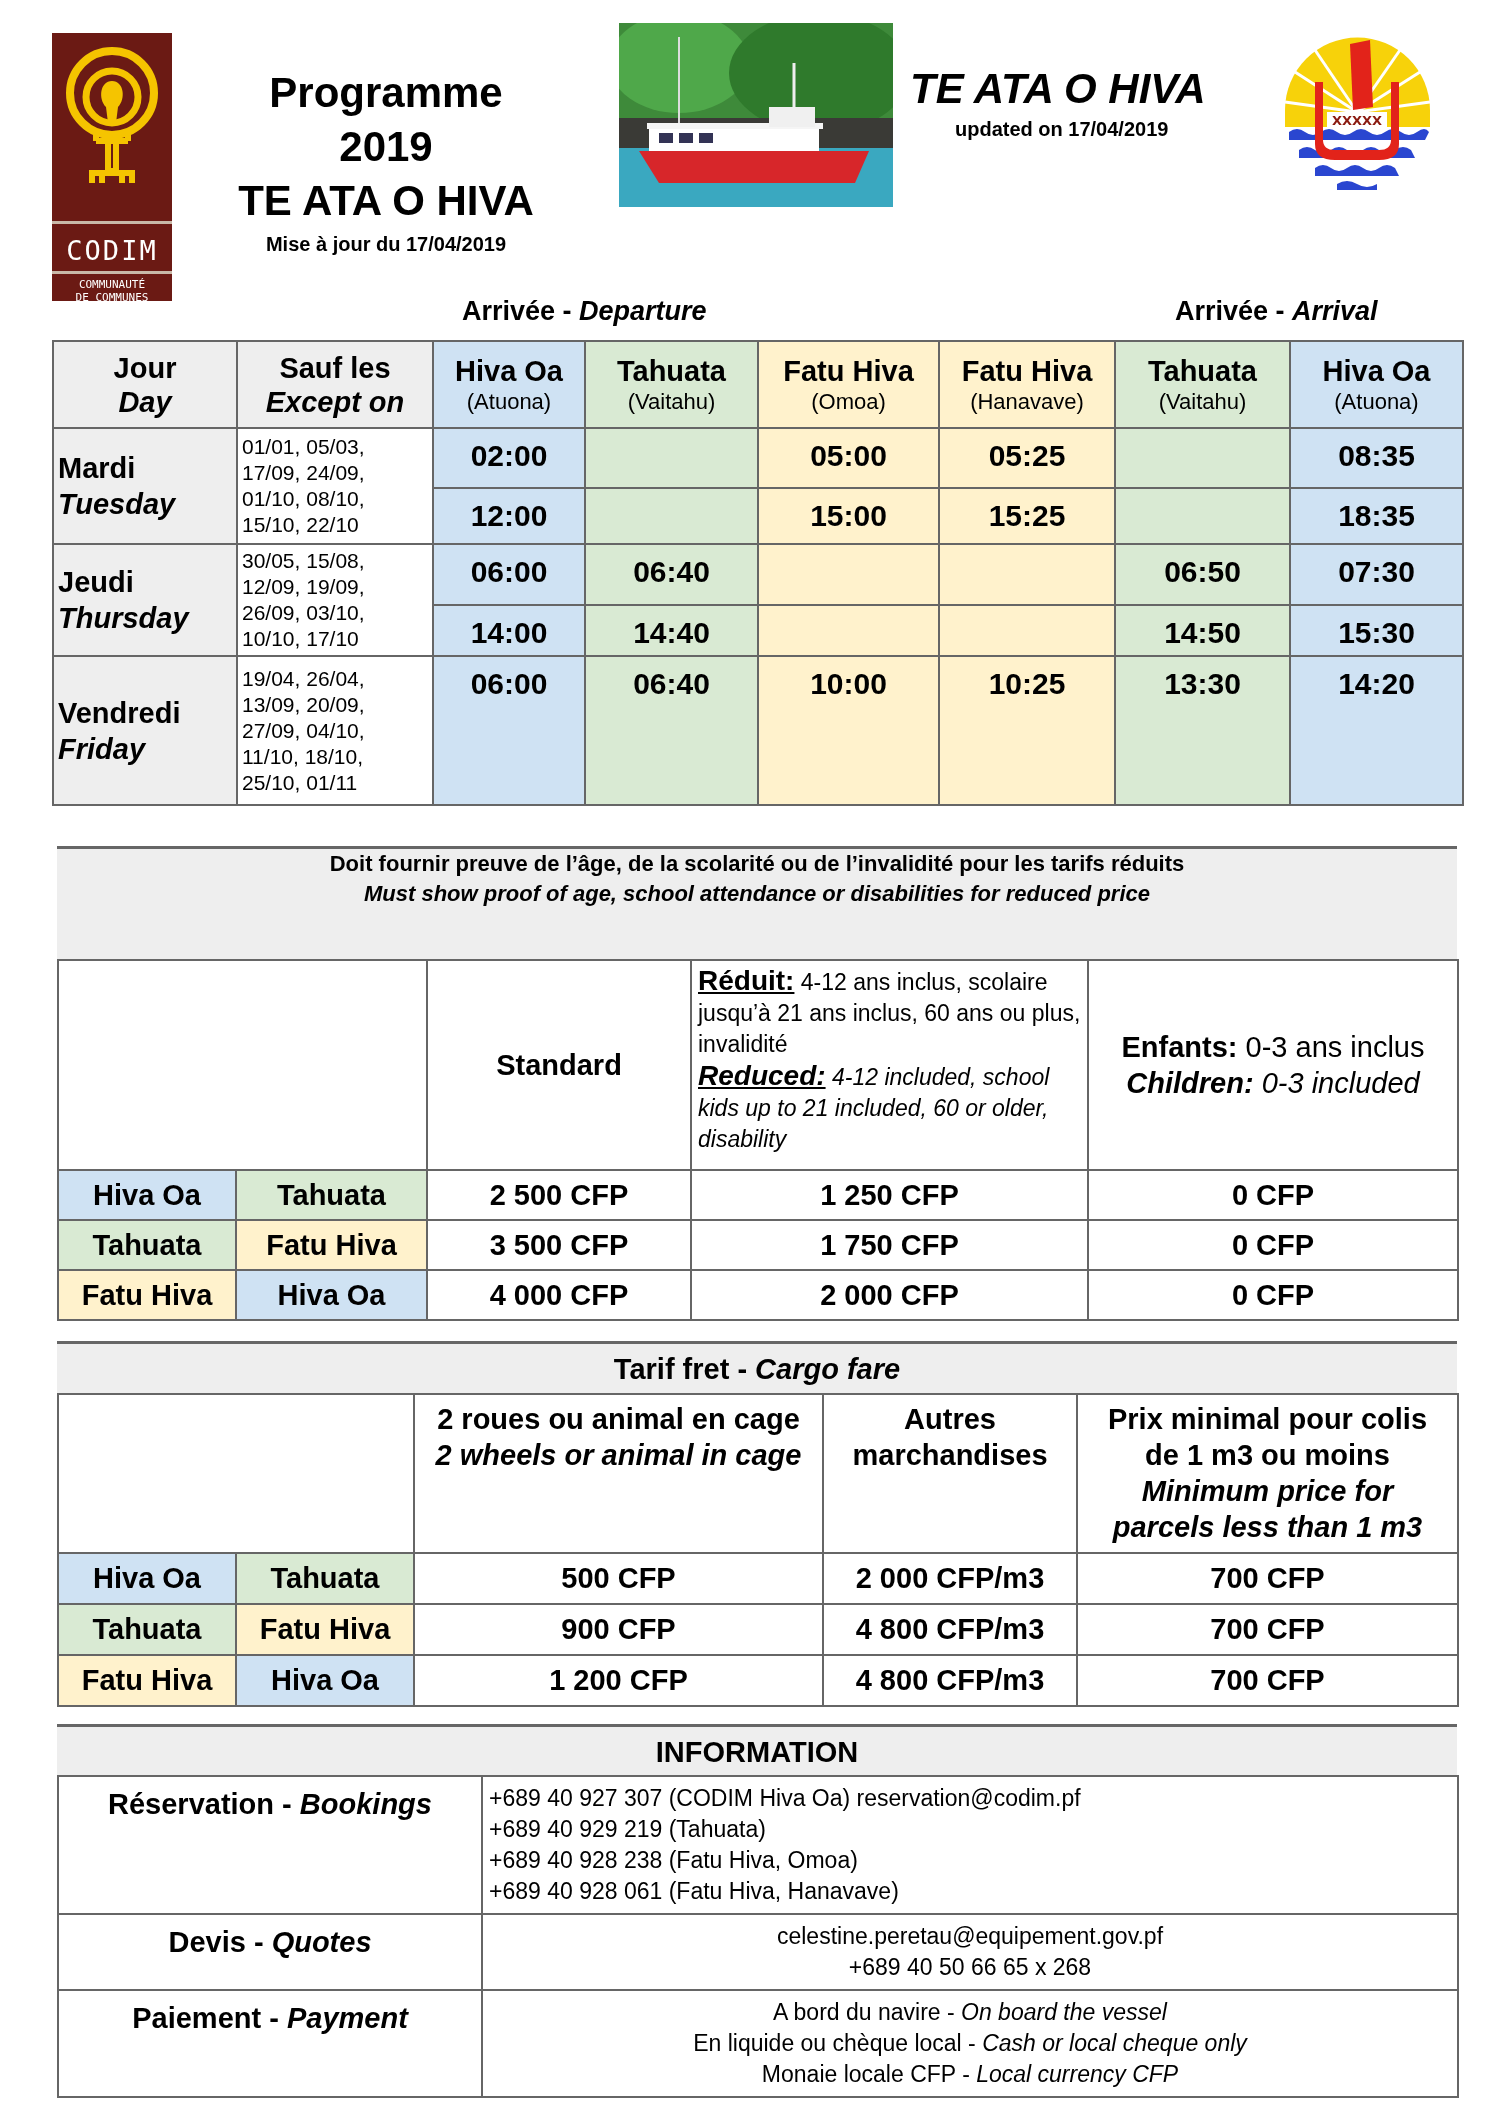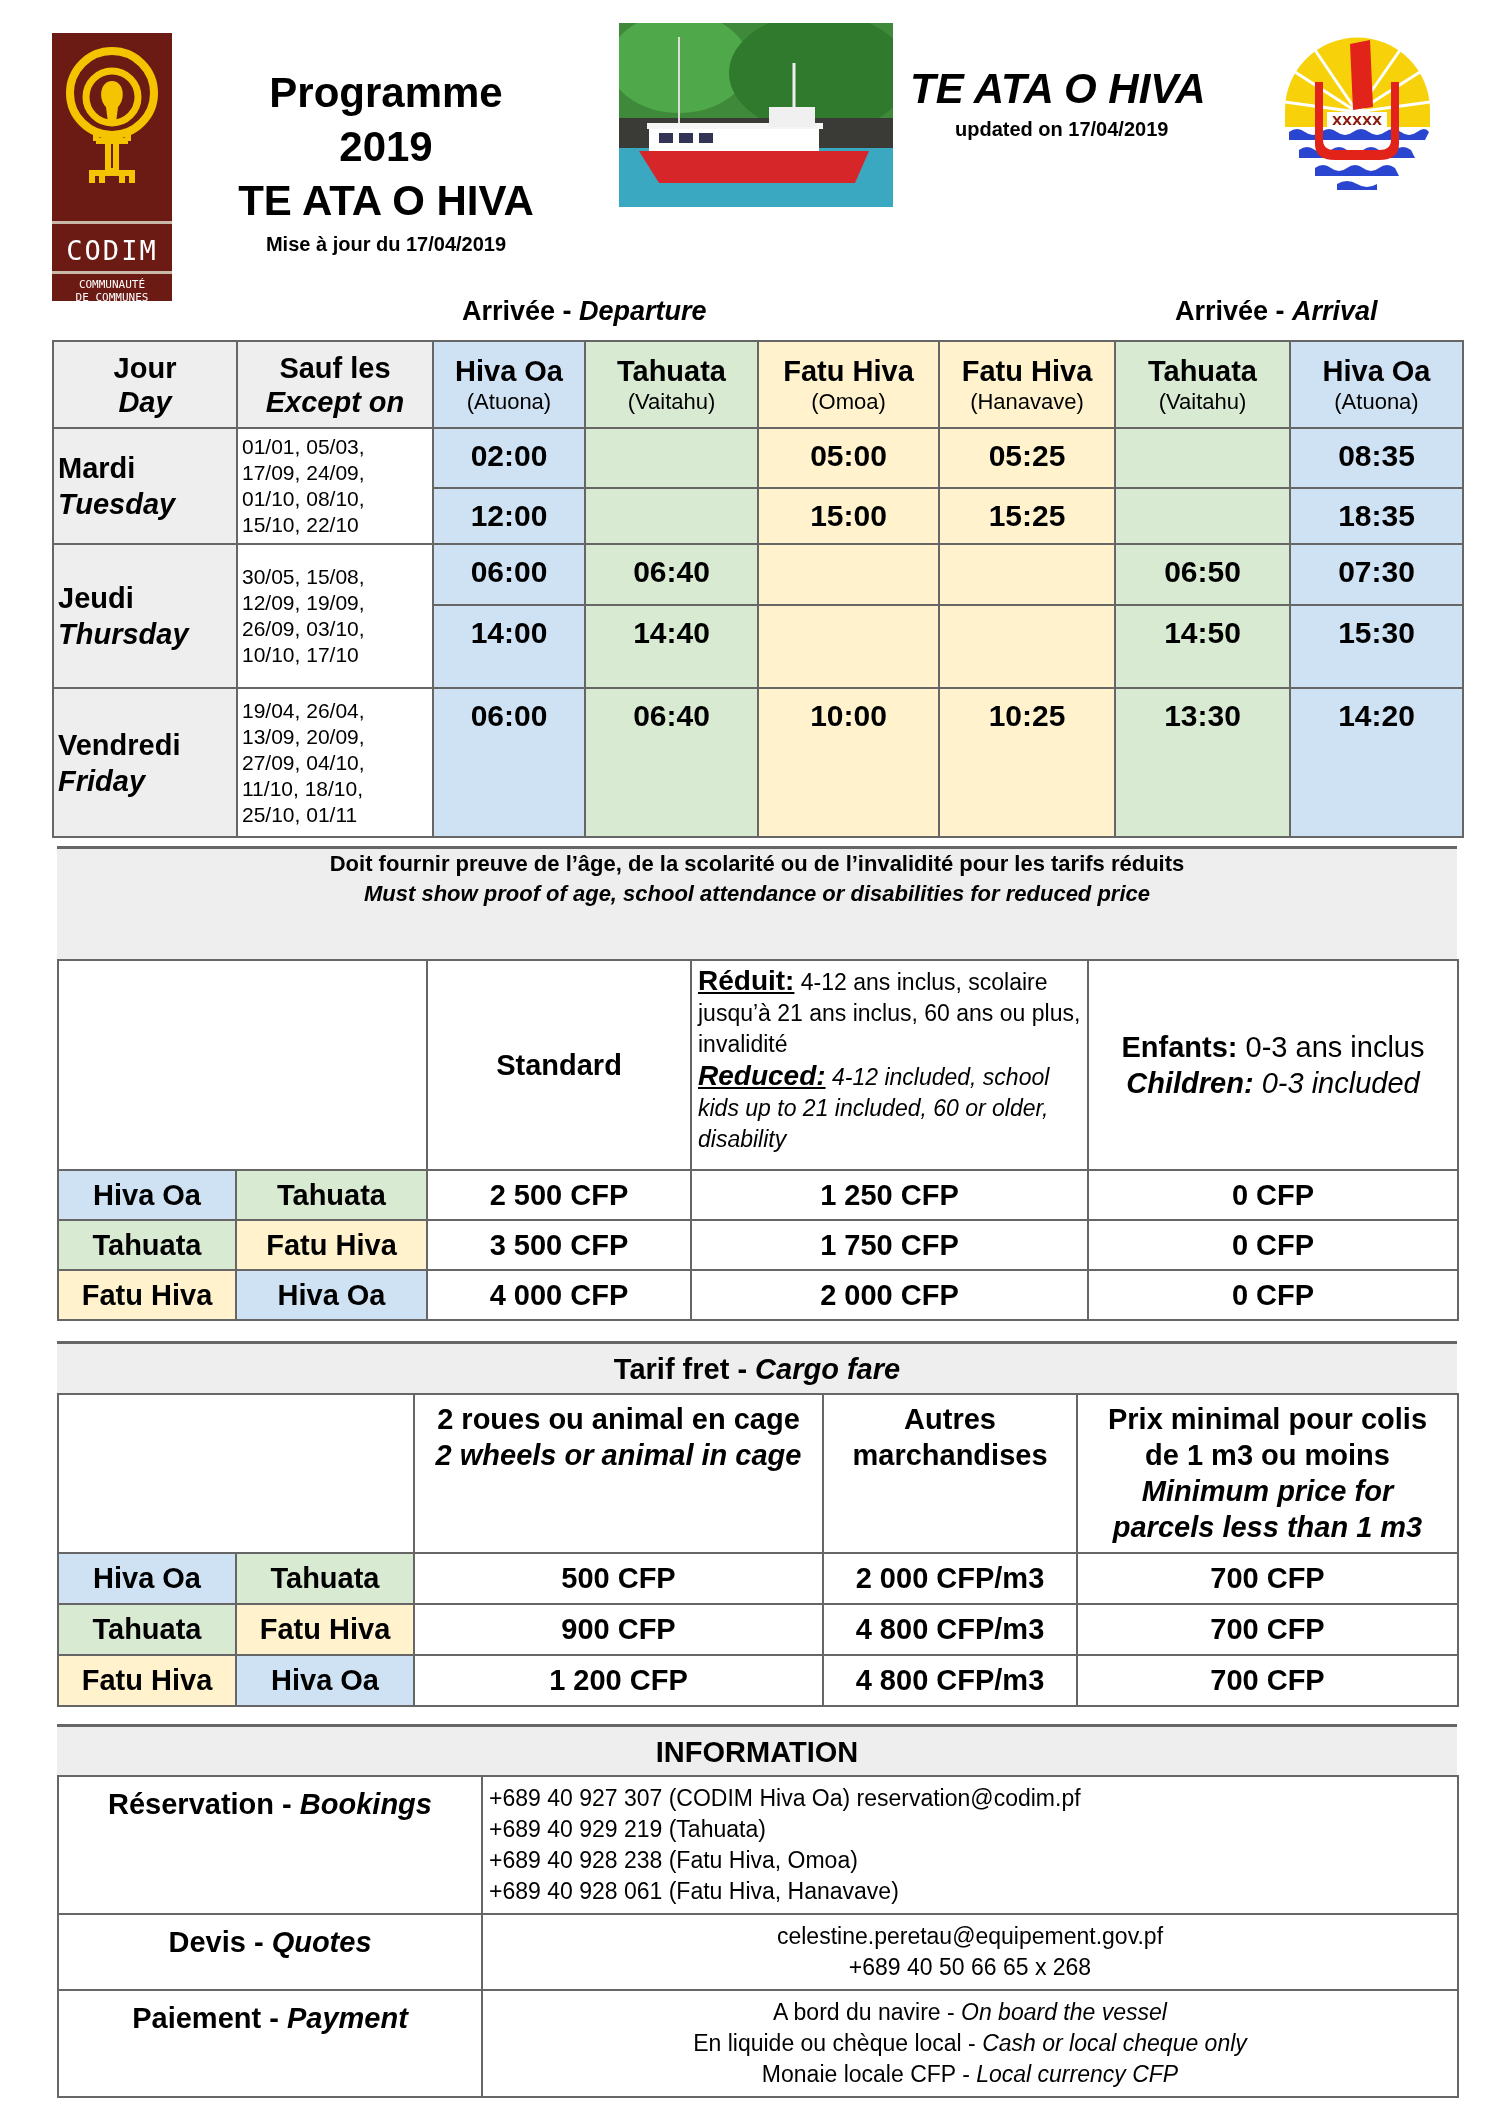--- a/index.html
+++ b/index.html
@@ -211,21 +211,21 @@
           <div>26/09, 03/10,</div>
           <div>10/10, 17/10</div>
     </td>
     <td class="c-blue time">06:00</td>
     <td class="c-green time">06:40</td>
     <td class="c-yellow time"></td>
     <td class="c-yellow time"></td>
     <td class="c-green time">06:50</td>
     <td class="c-blue time">07:30</td>
   </tr>
-  <tr style="height:83px">
+  <tr style="height:51px">
     <td class="c-blue time">14:00</td>
     <td class="c-green time">14:40</td>
     <td class="c-yellow time"></td>
     <td class="c-yellow time"></td>
     <td class="c-green time">14:50</td>
     <td class="c-blue time">15:30</td>
   </tr>
 
   <tr style="height:149px">
     <td class="c-grey day">

